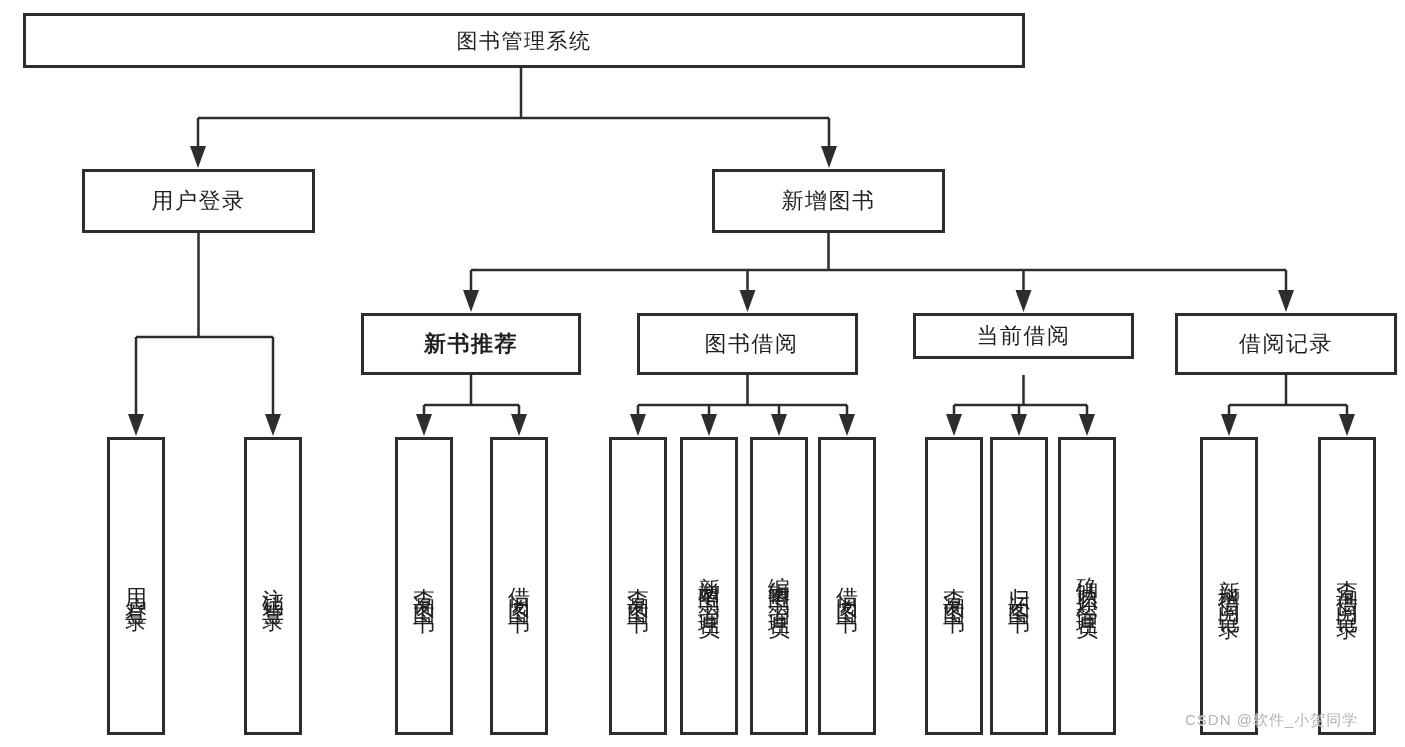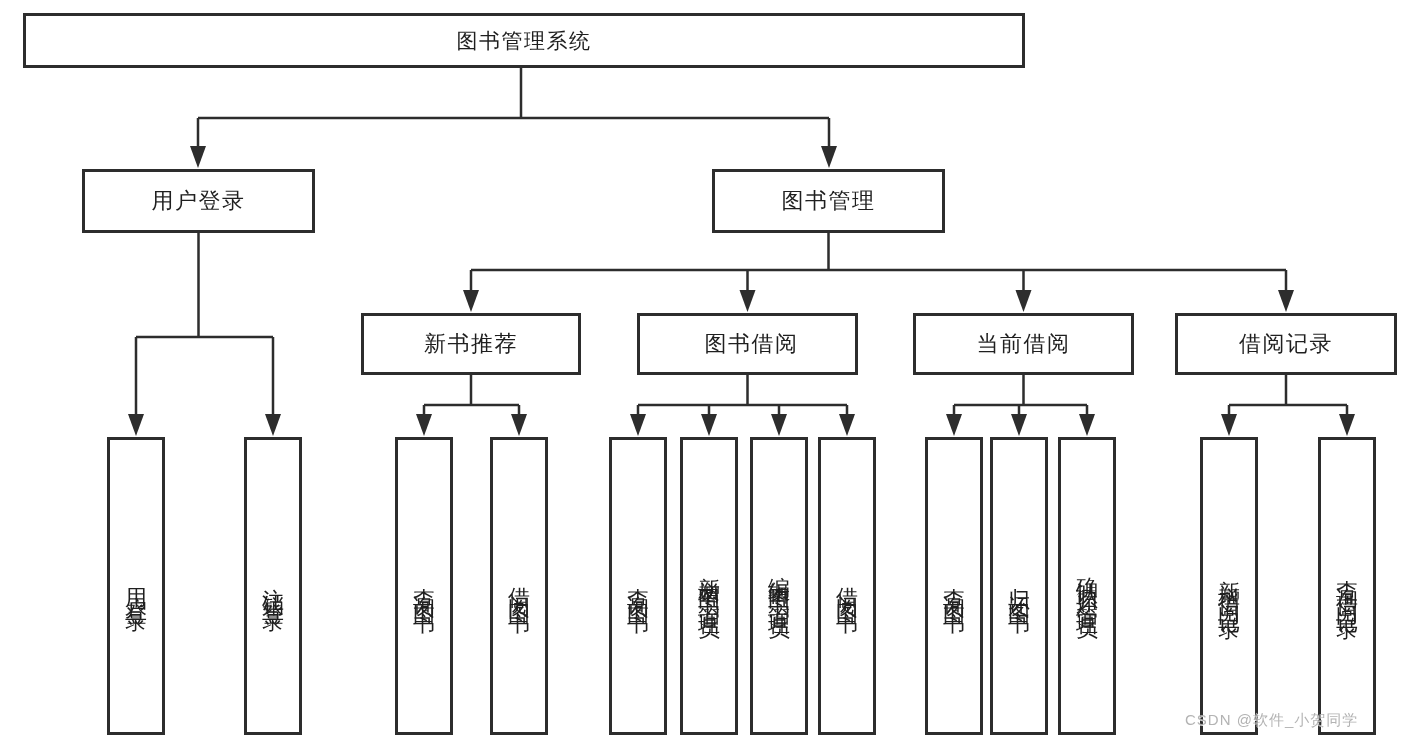--- a/index.html
+++ b/index.html
@@ -114,30 +114,30 @@
   </svg>
 
   <div class="node h root" style="left:23px; top:13px; width:1002px; height:55px;">
     <span>图书管理系统</span>
   </div>
 
   <div class="node h" style="left:82px; top:169px; width:233px; height:64px;">
     <span>用户登录</span>
   </div>
   <div class="node h" style="left:712px; top:169px; width:233px; height:64px;">
-    <span>图书管理</span>
+    <span>新增图书</span>
   </div>
 
-  <div class="node h" style="left:361px; top:313px; width:220px; height:62px;">
+  <div class="node h" style="left:361px; top:313px; width:220px; height:62px;font-weight:bold;">
     <span>新书推荐</span>
   </div>
   <div class="node h" style="left:637px; top:313px; width:221px; height:62px;padding-left:8px;">
     <span>图书借阅</span>
   </div>
-  <div class="node h" style="left:913px; top:313px; width:221px; height:62px;">
+  <div class="node h" style="left:913px; top:313px; width:221px; height:46px;">
     <span>当前借阅</span>
   </div>
   <div class="node h" style="left:1175px; top:313px; width:222px; height:62px;">
     <span>借阅记录</span>
   </div>
 
   <div class="node v" style="left:107px;">
     <span class="vtext">用户登录</span>
   </div>
   <div class="node v" style="left:244px;">

